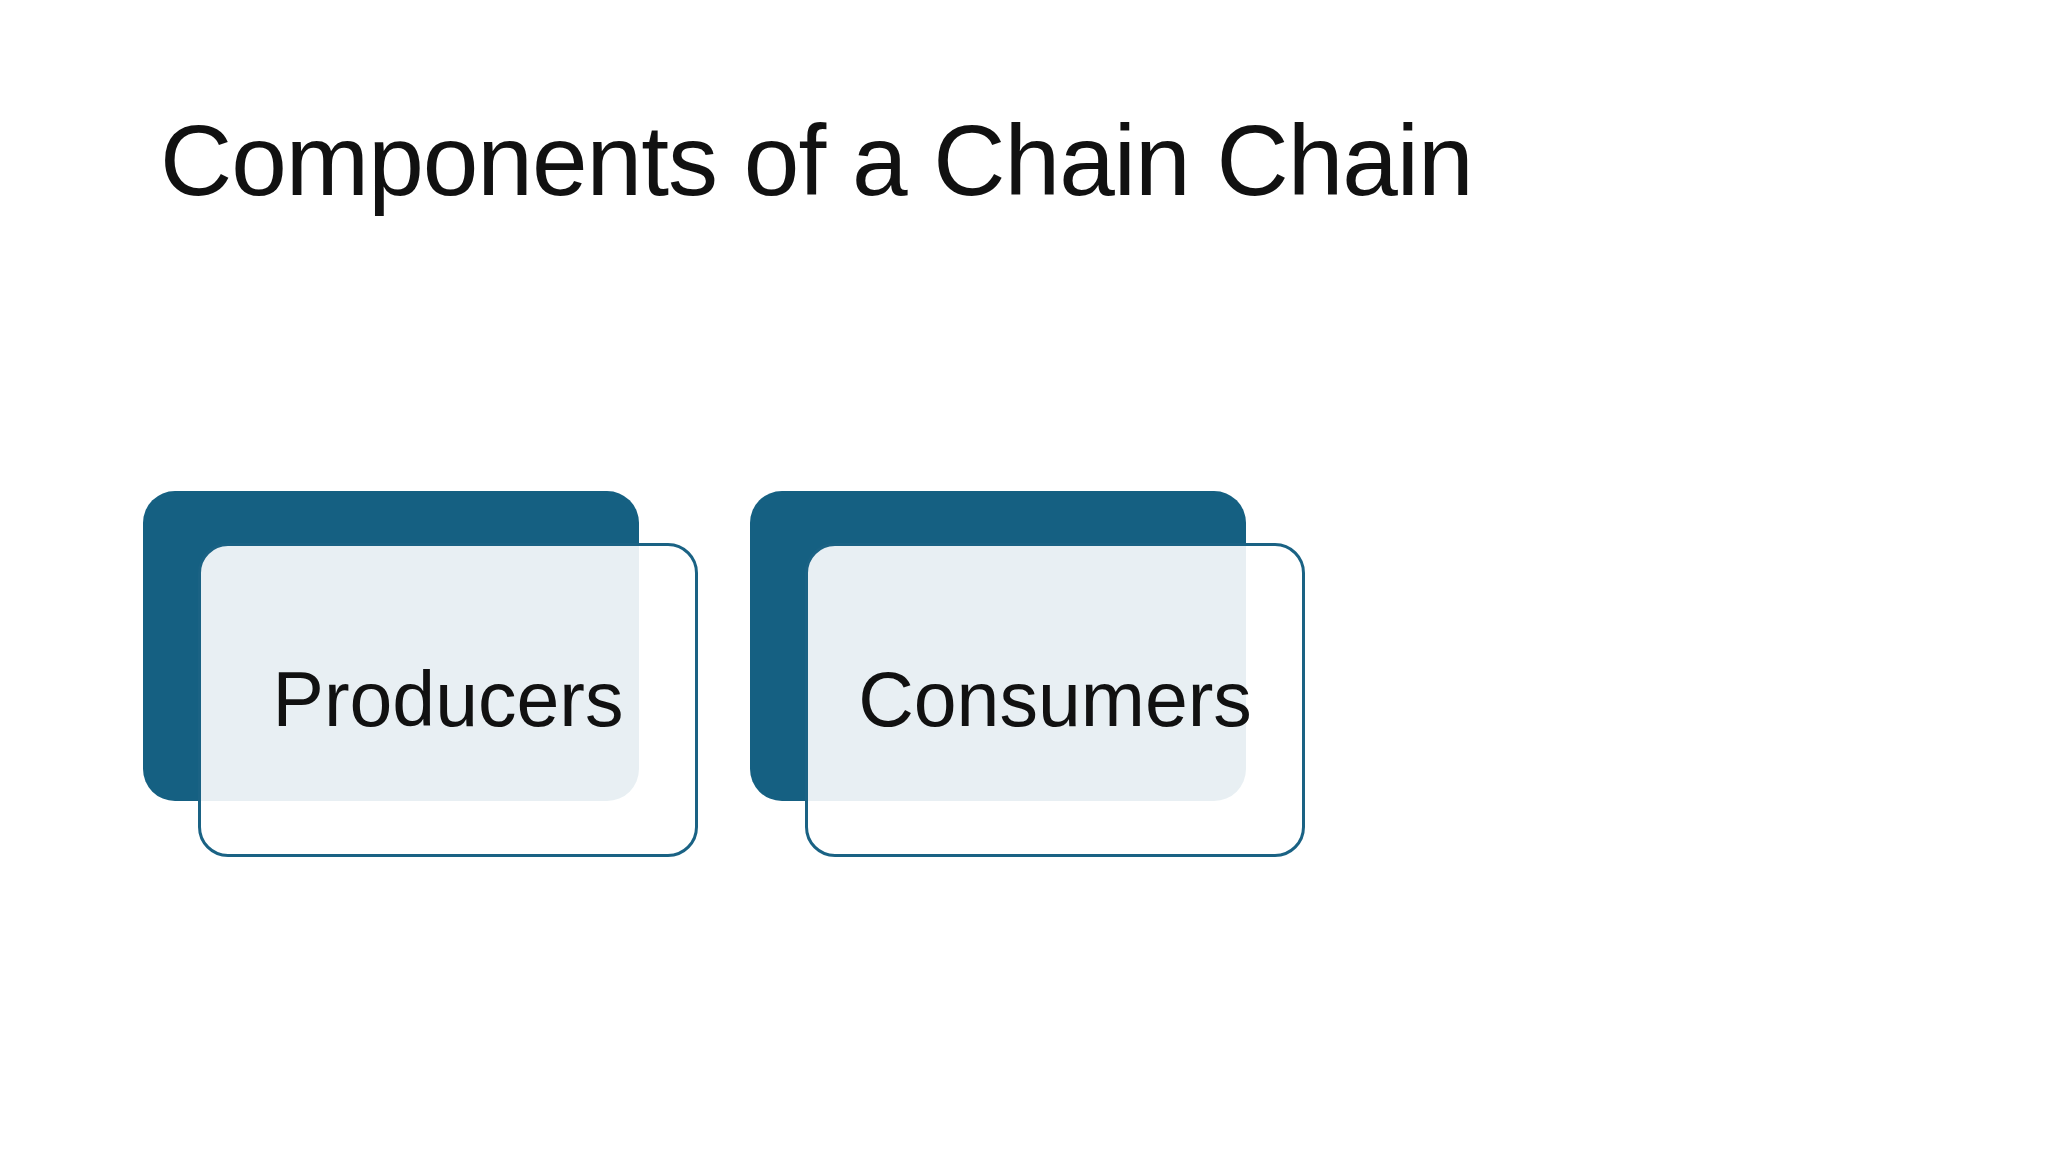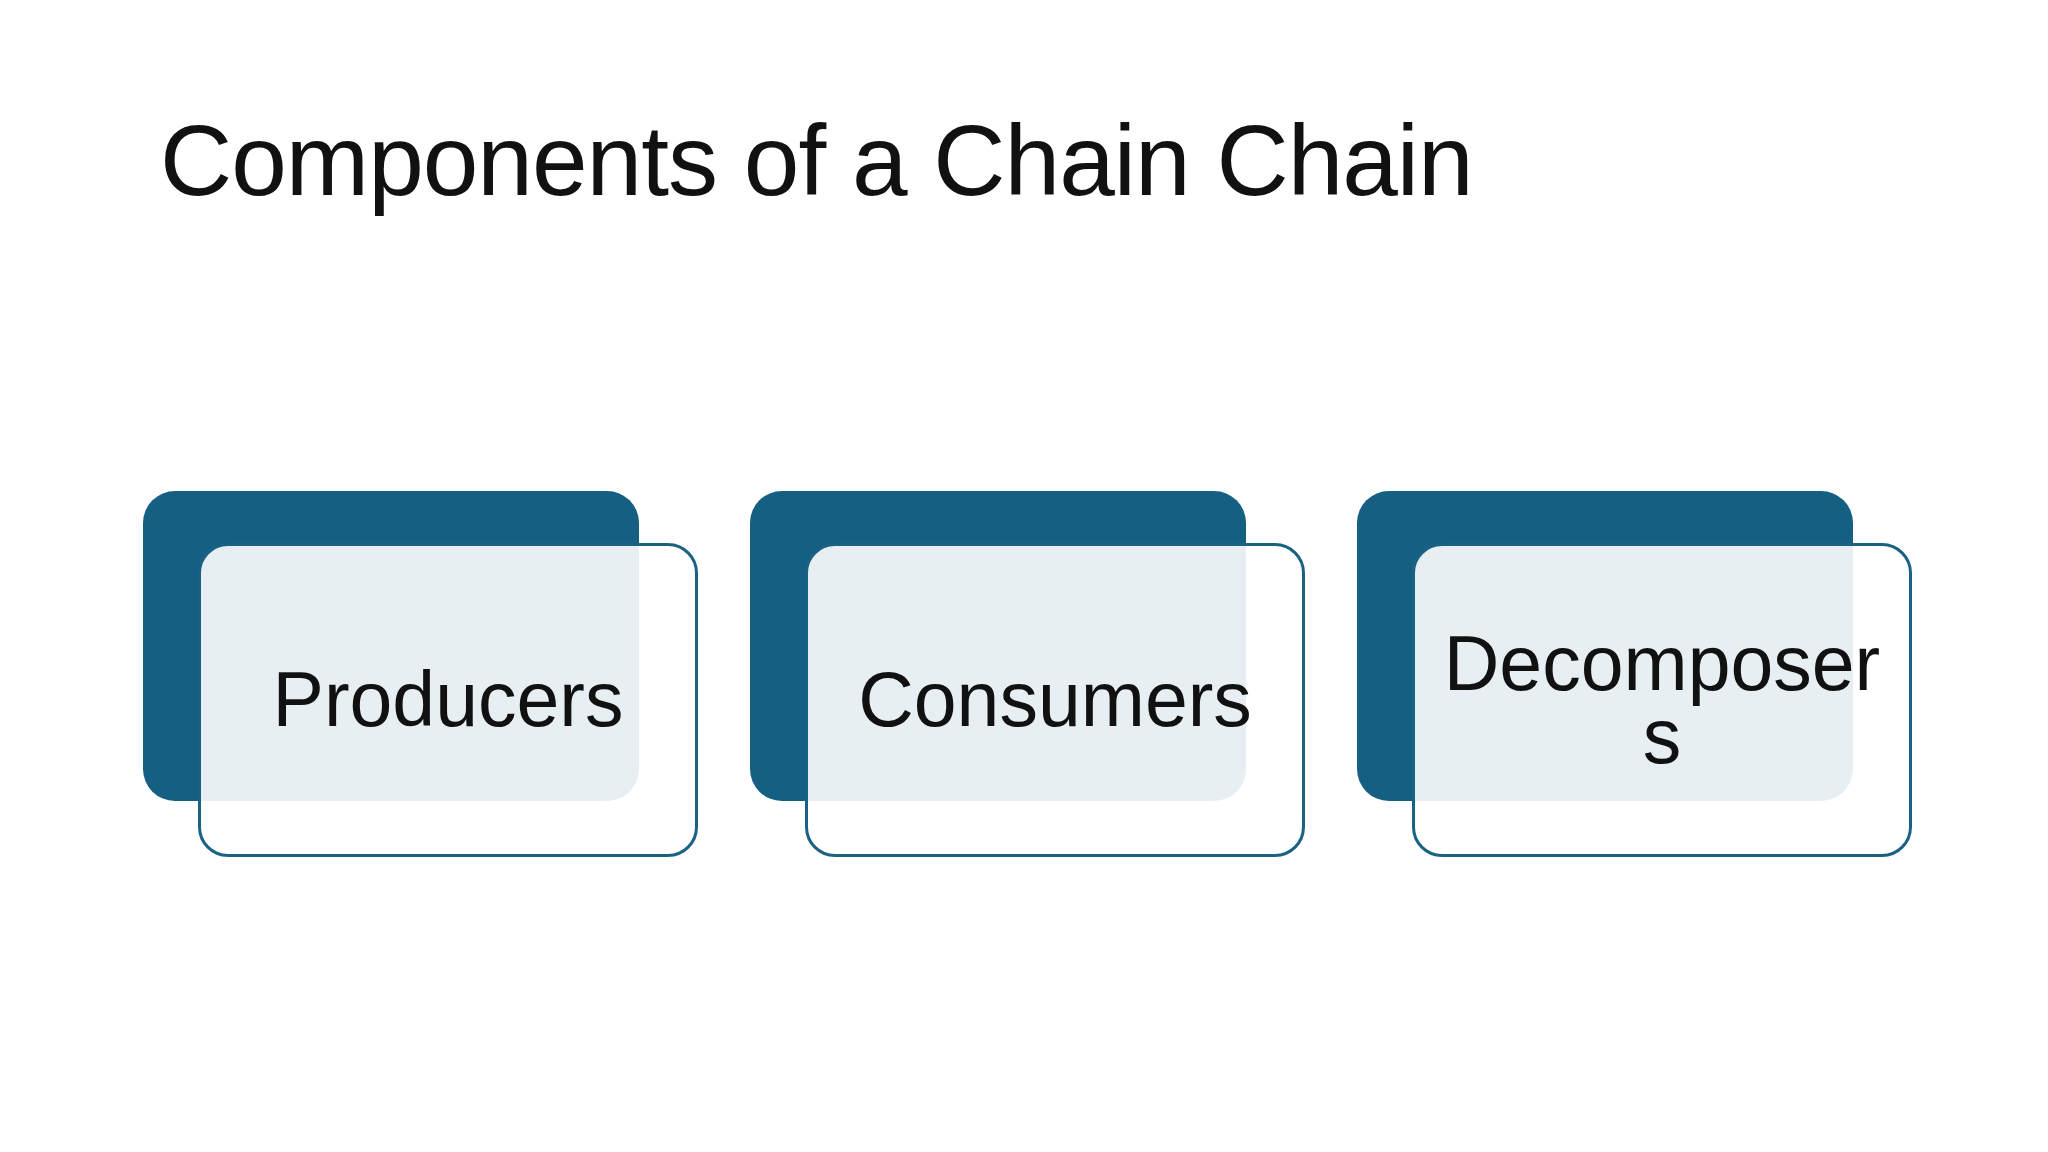--- a/index.html
+++ b/index.html
@@ -85,20 +85,14 @@
     </div>
   </div>
 
   <div class="card card-2">
     <div class="card-back"></div>
     <div class="card-front">
       <span class="card-label">Consumers</span>
     </div>
   </div>
 
-  <div class="card card-3">
-    <div class="card-back"></div>
-    <div class="card-front">
-      <span class="card-label">Decomposers</span>
-    </div>
-  </div>
 
 </div>
 
 </body></html>

